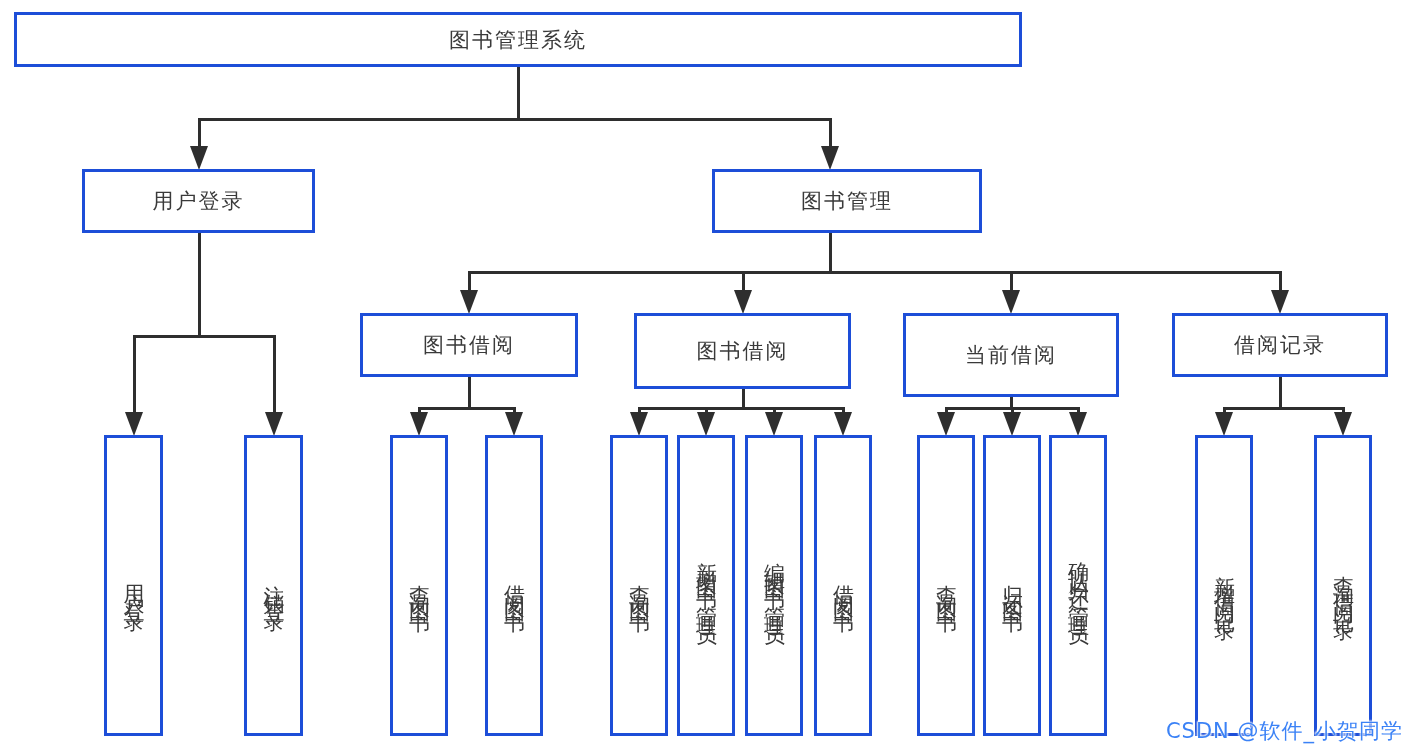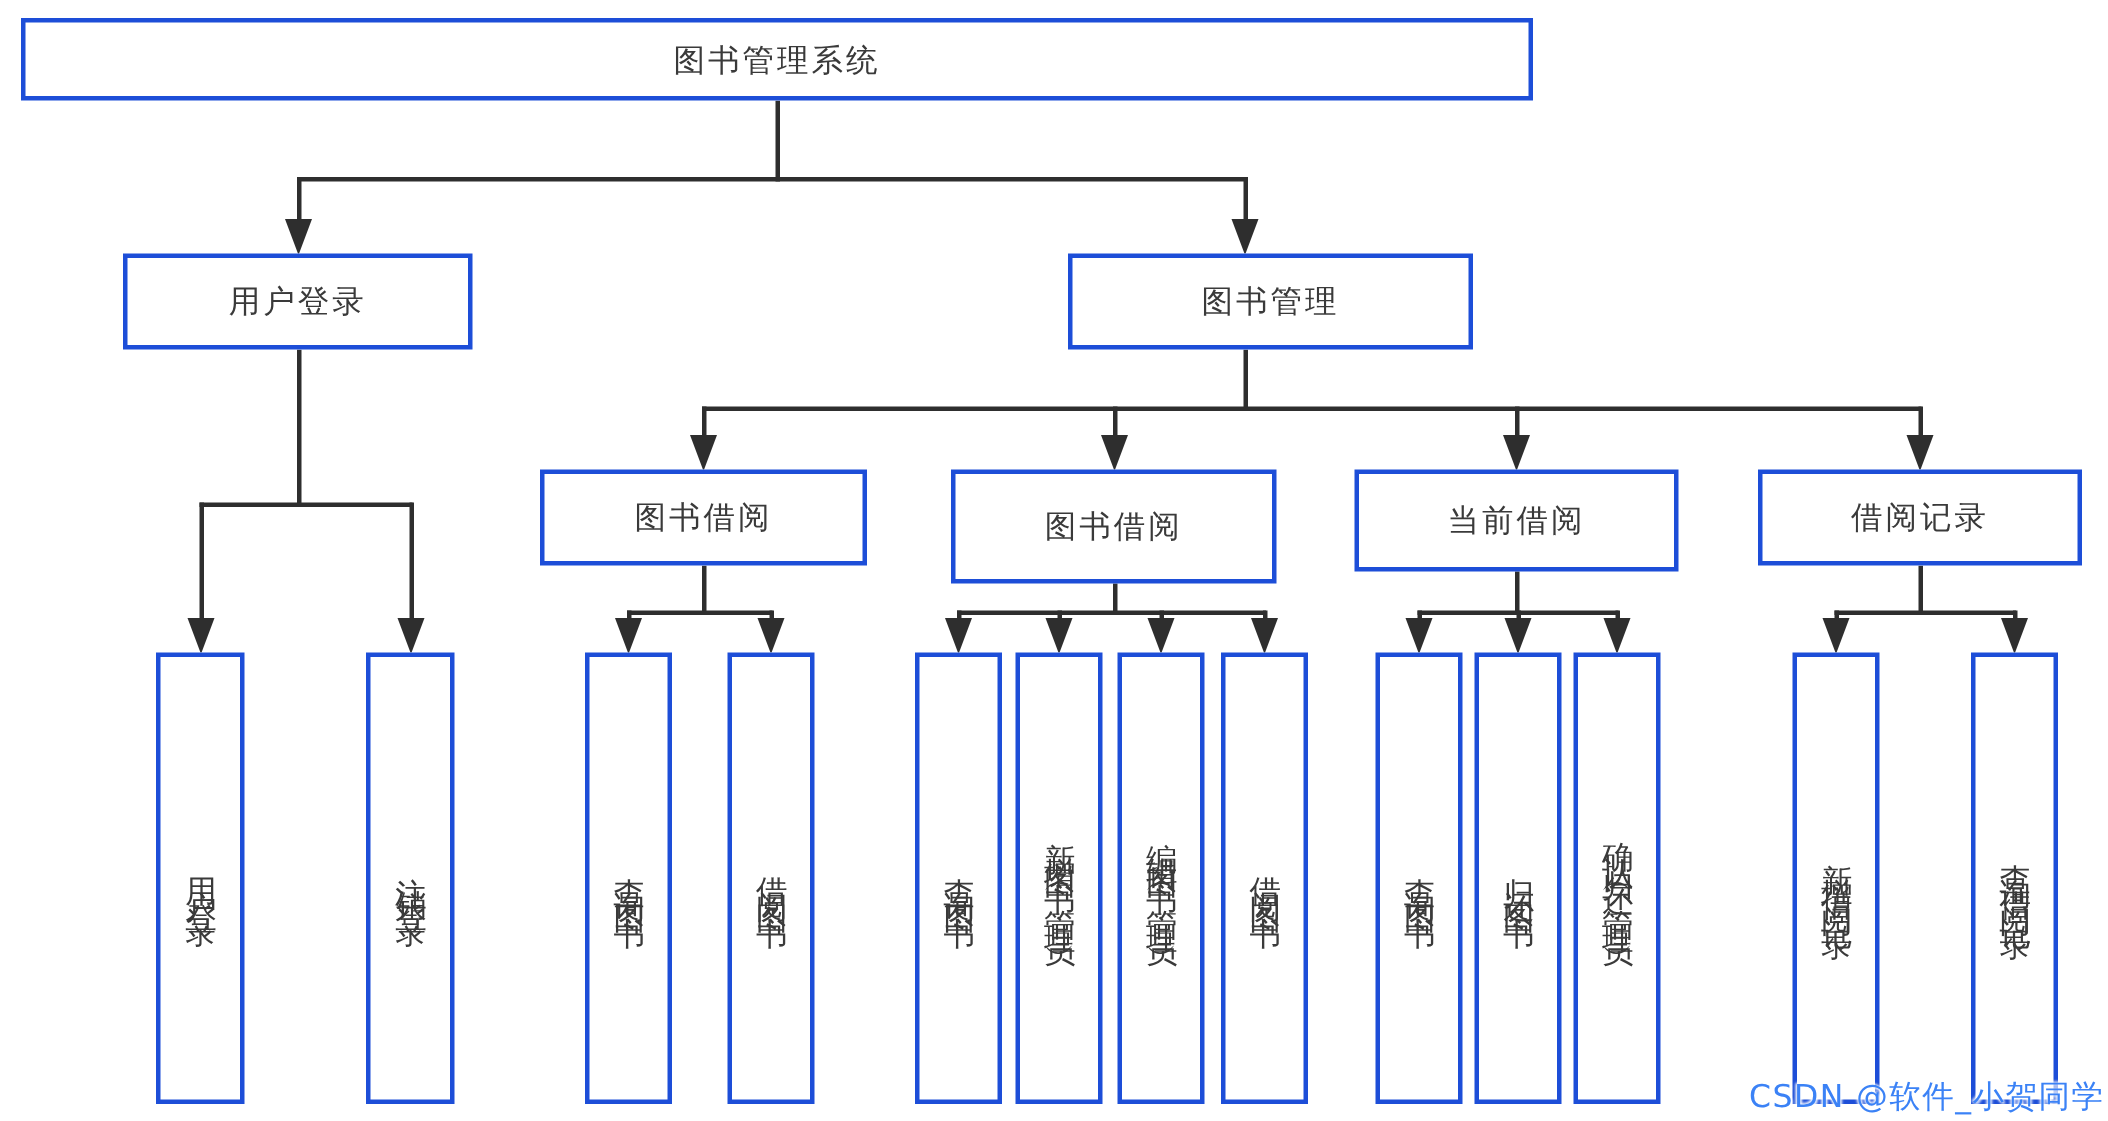--- a/index.html
+++ b/index.html
@@ -76,21 +76,21 @@
     </div>
     <div class="node" style="left: 712px; top: 169px; width: 270px; height: 64px;">
       <span>图书管理</span>
     </div>
     <div class="node" style="left: 360px; top: 313px; width: 218px; height: 64px;">
       <span>图书借阅</span>
     </div>
     <div class="node" style="left: 634px; top: 313px; width: 217px; height: 76px;">
       <span>图书借阅</span>
     </div>
-    <div class="node" style="left: 903px; top: 313px; width: 216px; height: 68px;">
+    <div class="node" style="left: 903px; top: 313px; width: 216px; height: 84px;">
       <span>当前借阅</span>
     </div>
     <div class="node" style="left: 1172px; top: 313px; width: 216px; height: 64px;">
       <span>借阅记录</span>
     </div>
     <div class="node v" style="left: 104px; top: 435px; width: 59px; height: 301px;">
       <span>用户登录</span>
     </div>
     <div class="node v" style="left: 244px; top: 435px; width: 59px; height: 301px;">
       <span>注销登录</span>

